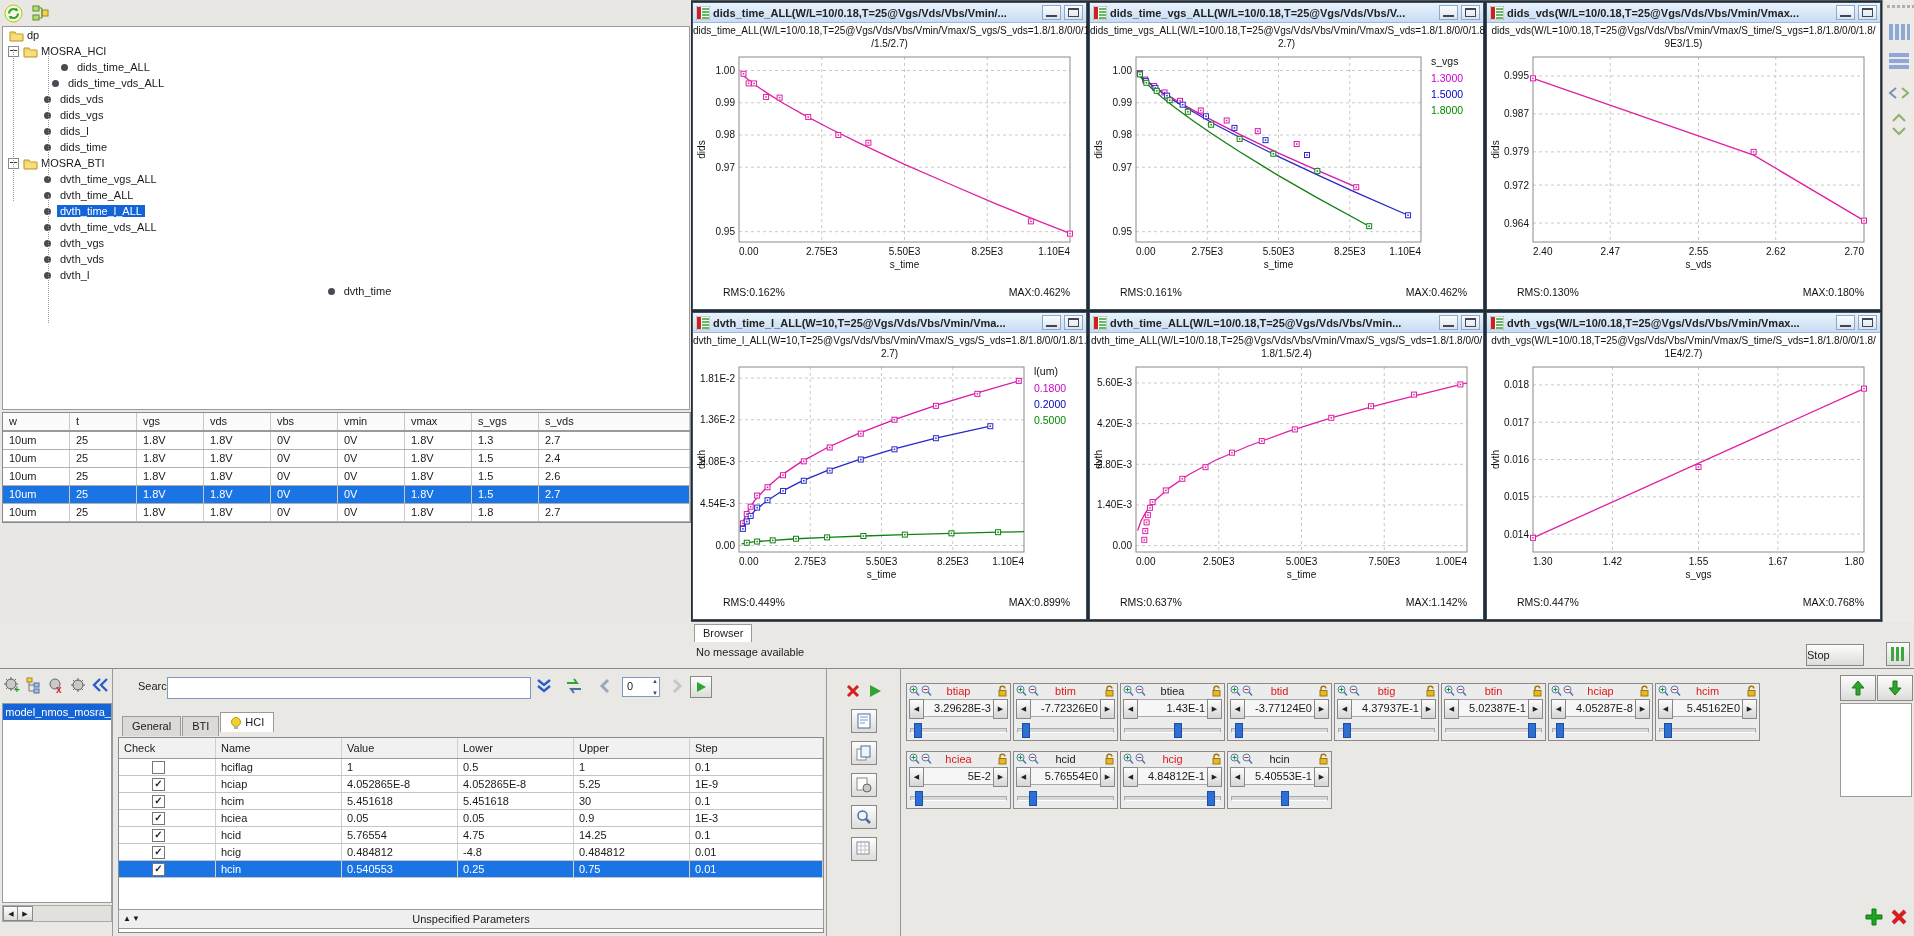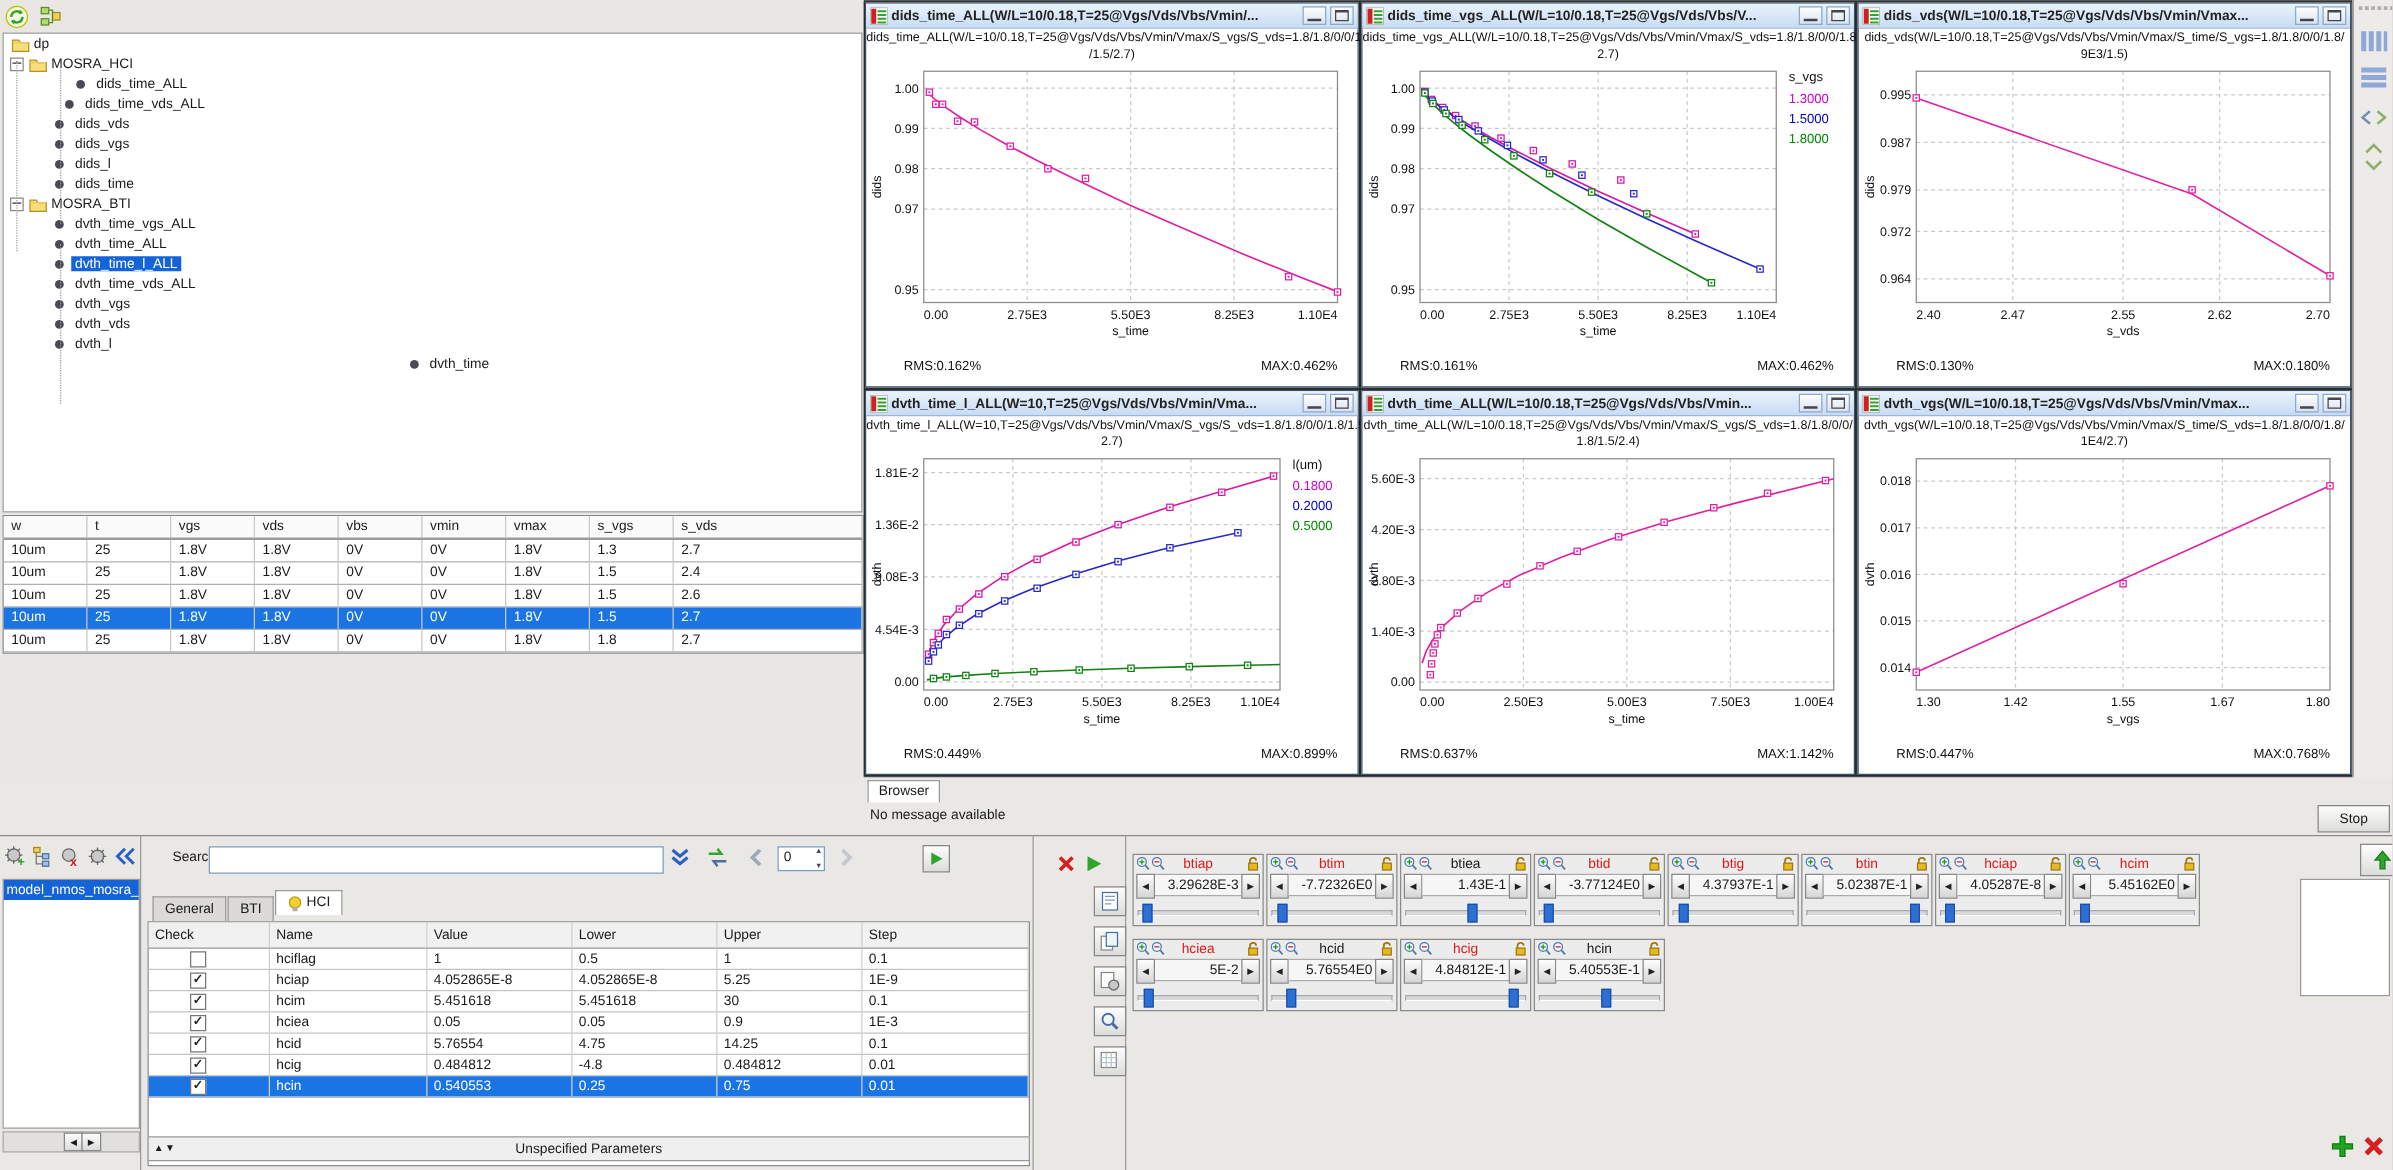--- a/index.html
+++ b/index.html
@@ -29,21 +29,21 @@
   .win-btn{width:17px;height:13px;background:linear-gradient(#fdfefe,#d9e4f0);border:1px solid #8ea8c8;margin-left:3px;position:relative;flex:none;}
   .win-btn.min::after{content:"";position:absolute;left:3px;right:3px;bottom:2px;border-top:2px solid #445;}
   .win-btn.max::after{content:"";position:absolute;left:3px;right:3px;top:2px;bottom:2px;border:1px solid #445;border-top-width:2px;}
   .psub{height:28px;font-size:10px;text-align:center;line-height:13px;padding-top:1px;color:#111;}
   
   #right-toolbar{left:1882px;top:0;width:32px;height:622px;background:#ecebe8;border-left:1px solid #8a8a8a;}
   
   #browser-strip{left:0;top:622px;width:1914px;height:46px;background:#eae8e5;}
   #browser-tab{left:694px;top:2px;height:17px;padding:0 8px;background:#fff;border:1px solid #9a9a9a;border-bottom:none;line-height:17px;}
   #browser-msg{left:696px;top:24px;}
-  .btn3d{background:linear-gradient(#fdfdfd,#dcdcda);border:1px solid #888;text-align:center;margin-left:48px;}
+  .btn3d{background:linear-gradient(#fdfdfd,#dcdcda);border:1px solid #888;}
   
   #bottom{left:0;top:668px;width:1914px;height:268px;background:#eae8e5;border-top:1px solid #8a8a8a;}
   .vdiv{position:absolute;border-left:1px solid #9a9a9a;width:0;}
   #model-list{left:2px;top:34px;width:108px;height:198px;}
   .model-item{height:16px;display:flex;align-items:center;background:#1464d8;color:#fff;white-space:nowrap;overflow:hidden;}
   #search-input{left:167px;top:8px;width:358px;height:18px;background:#fff;border:1px solid #7a9abf;}
   .ptab{height:19px;padding:0 9px;line-height:19px;border:1px solid #9a9a9a;border-bottom:none;background:#dcdad6;display:inline-flex;align-items:center;margin-right:1px;}
   .ptab.active{background:#fff;}
   
   #param-table{left:118px;top:68px;width:704px;height:194px;background:#fff;border:1px solid #8a8a8a;}

